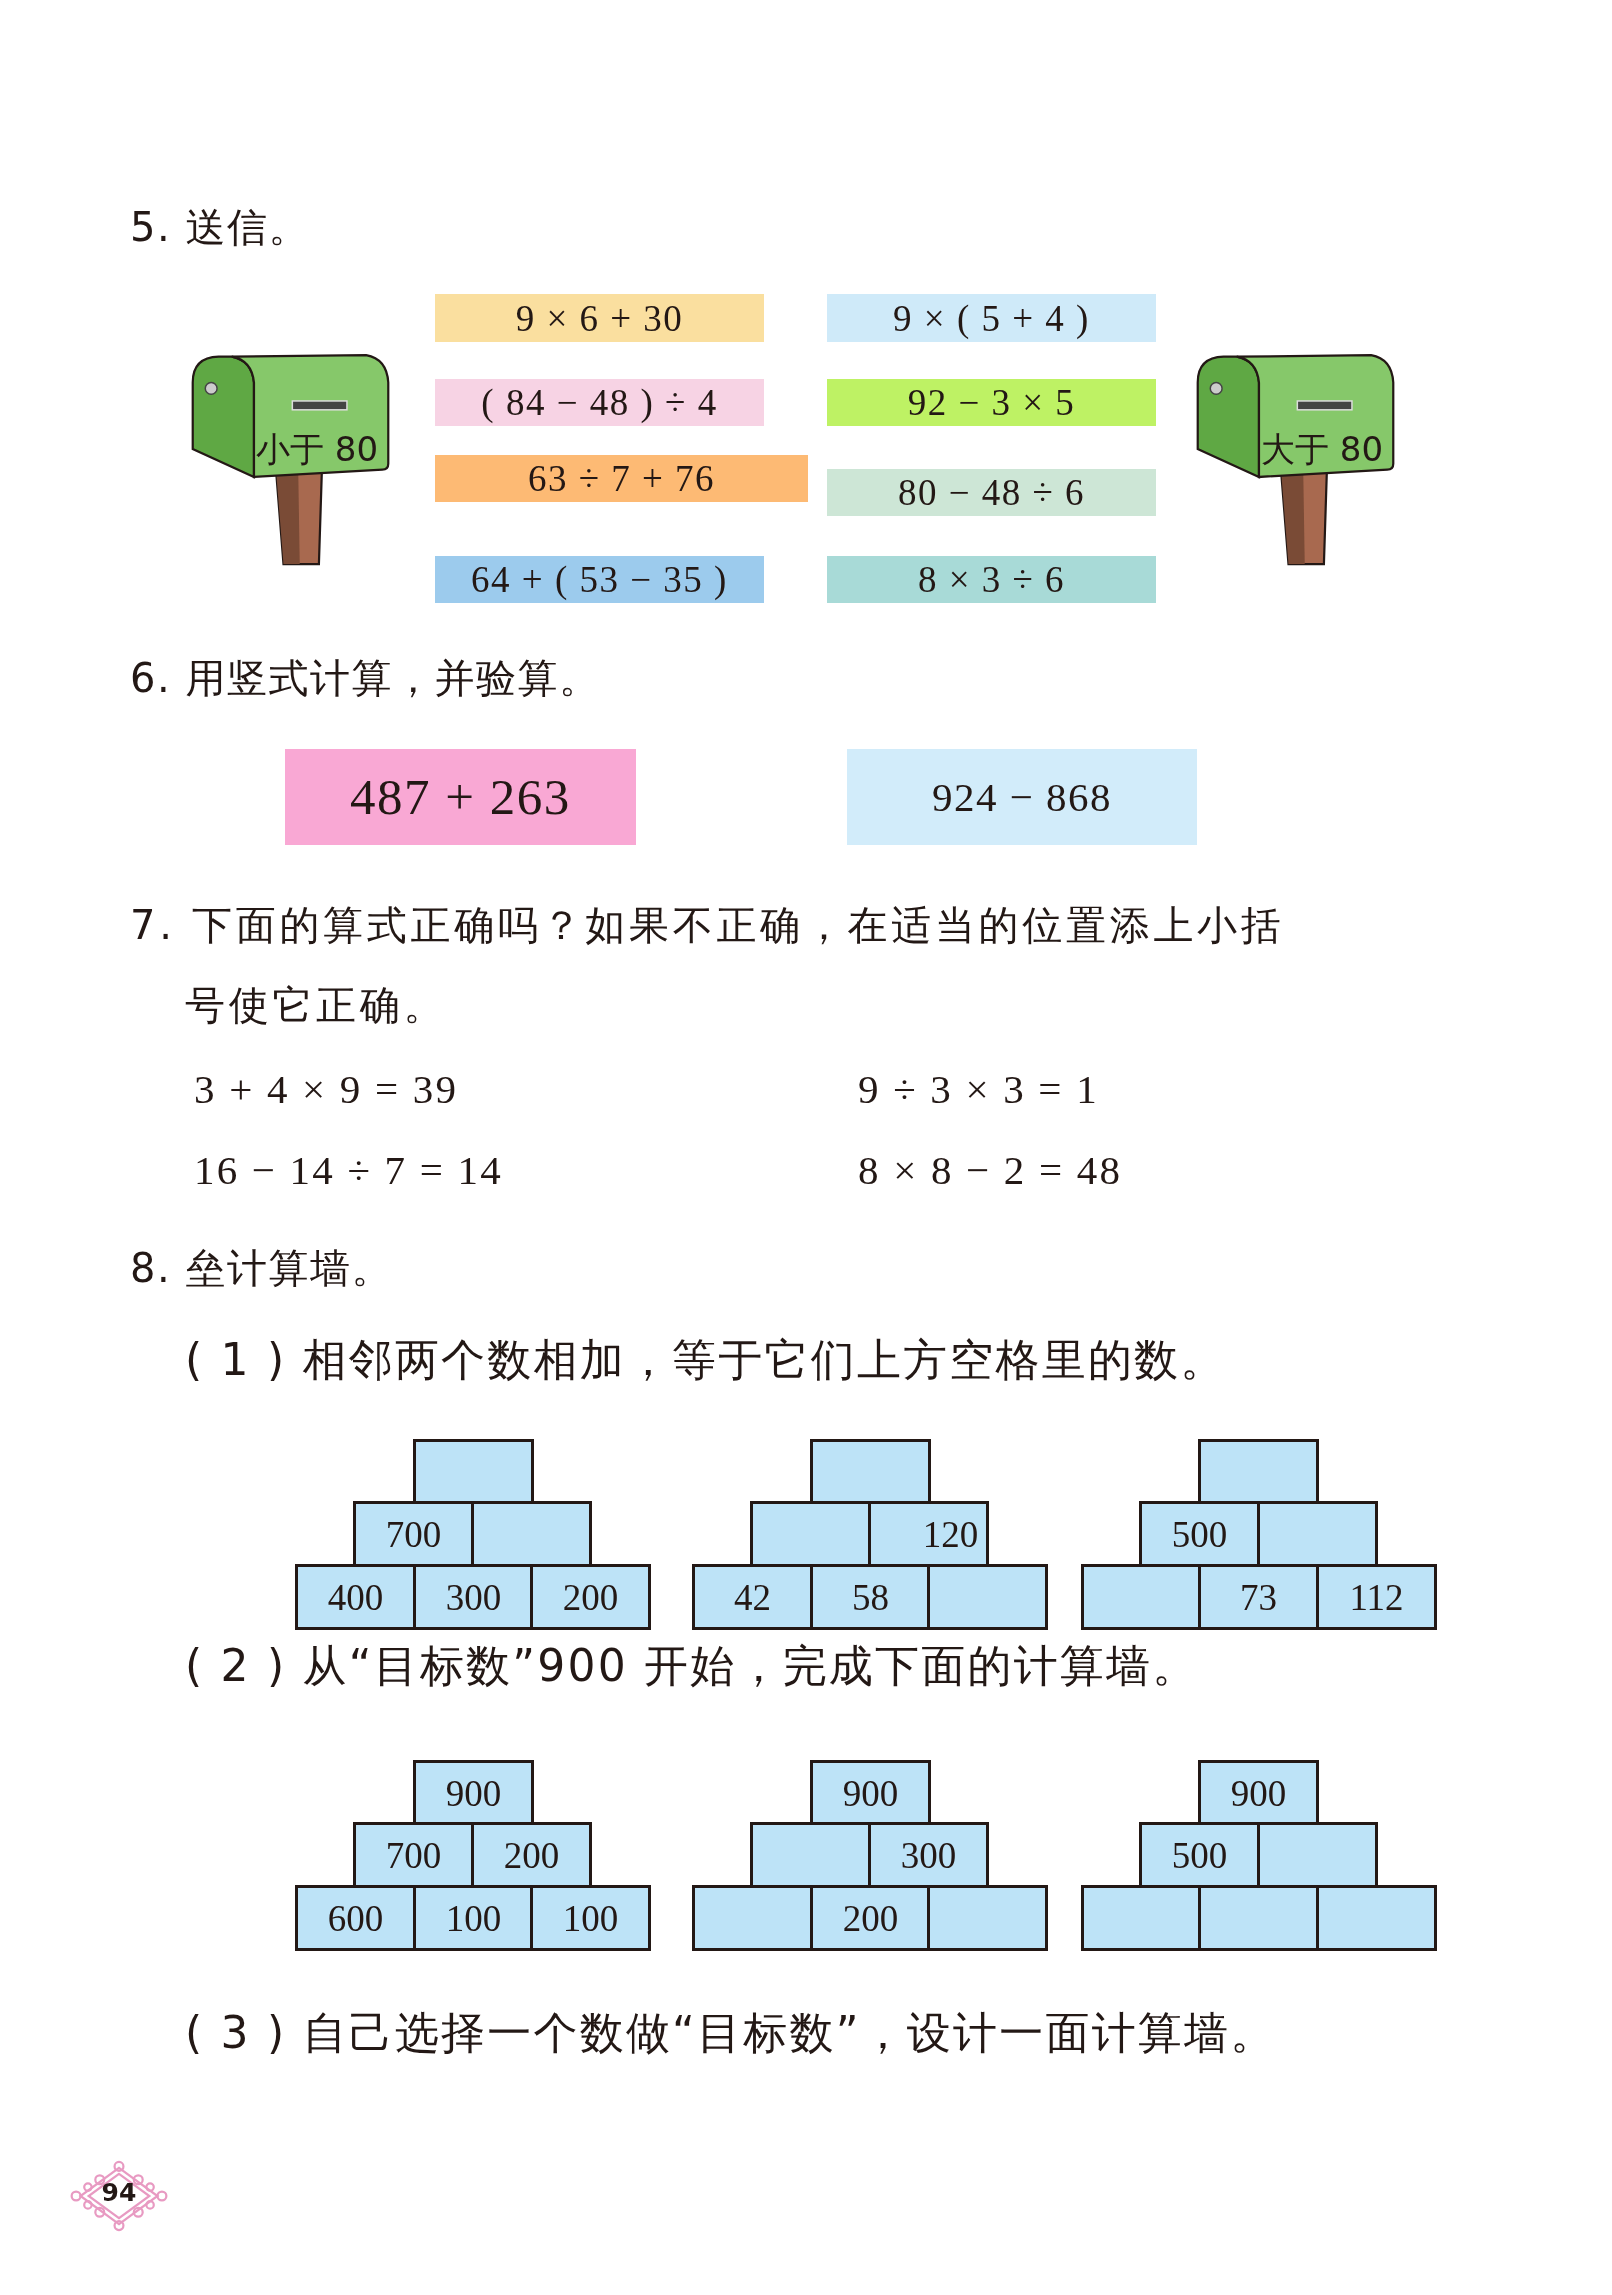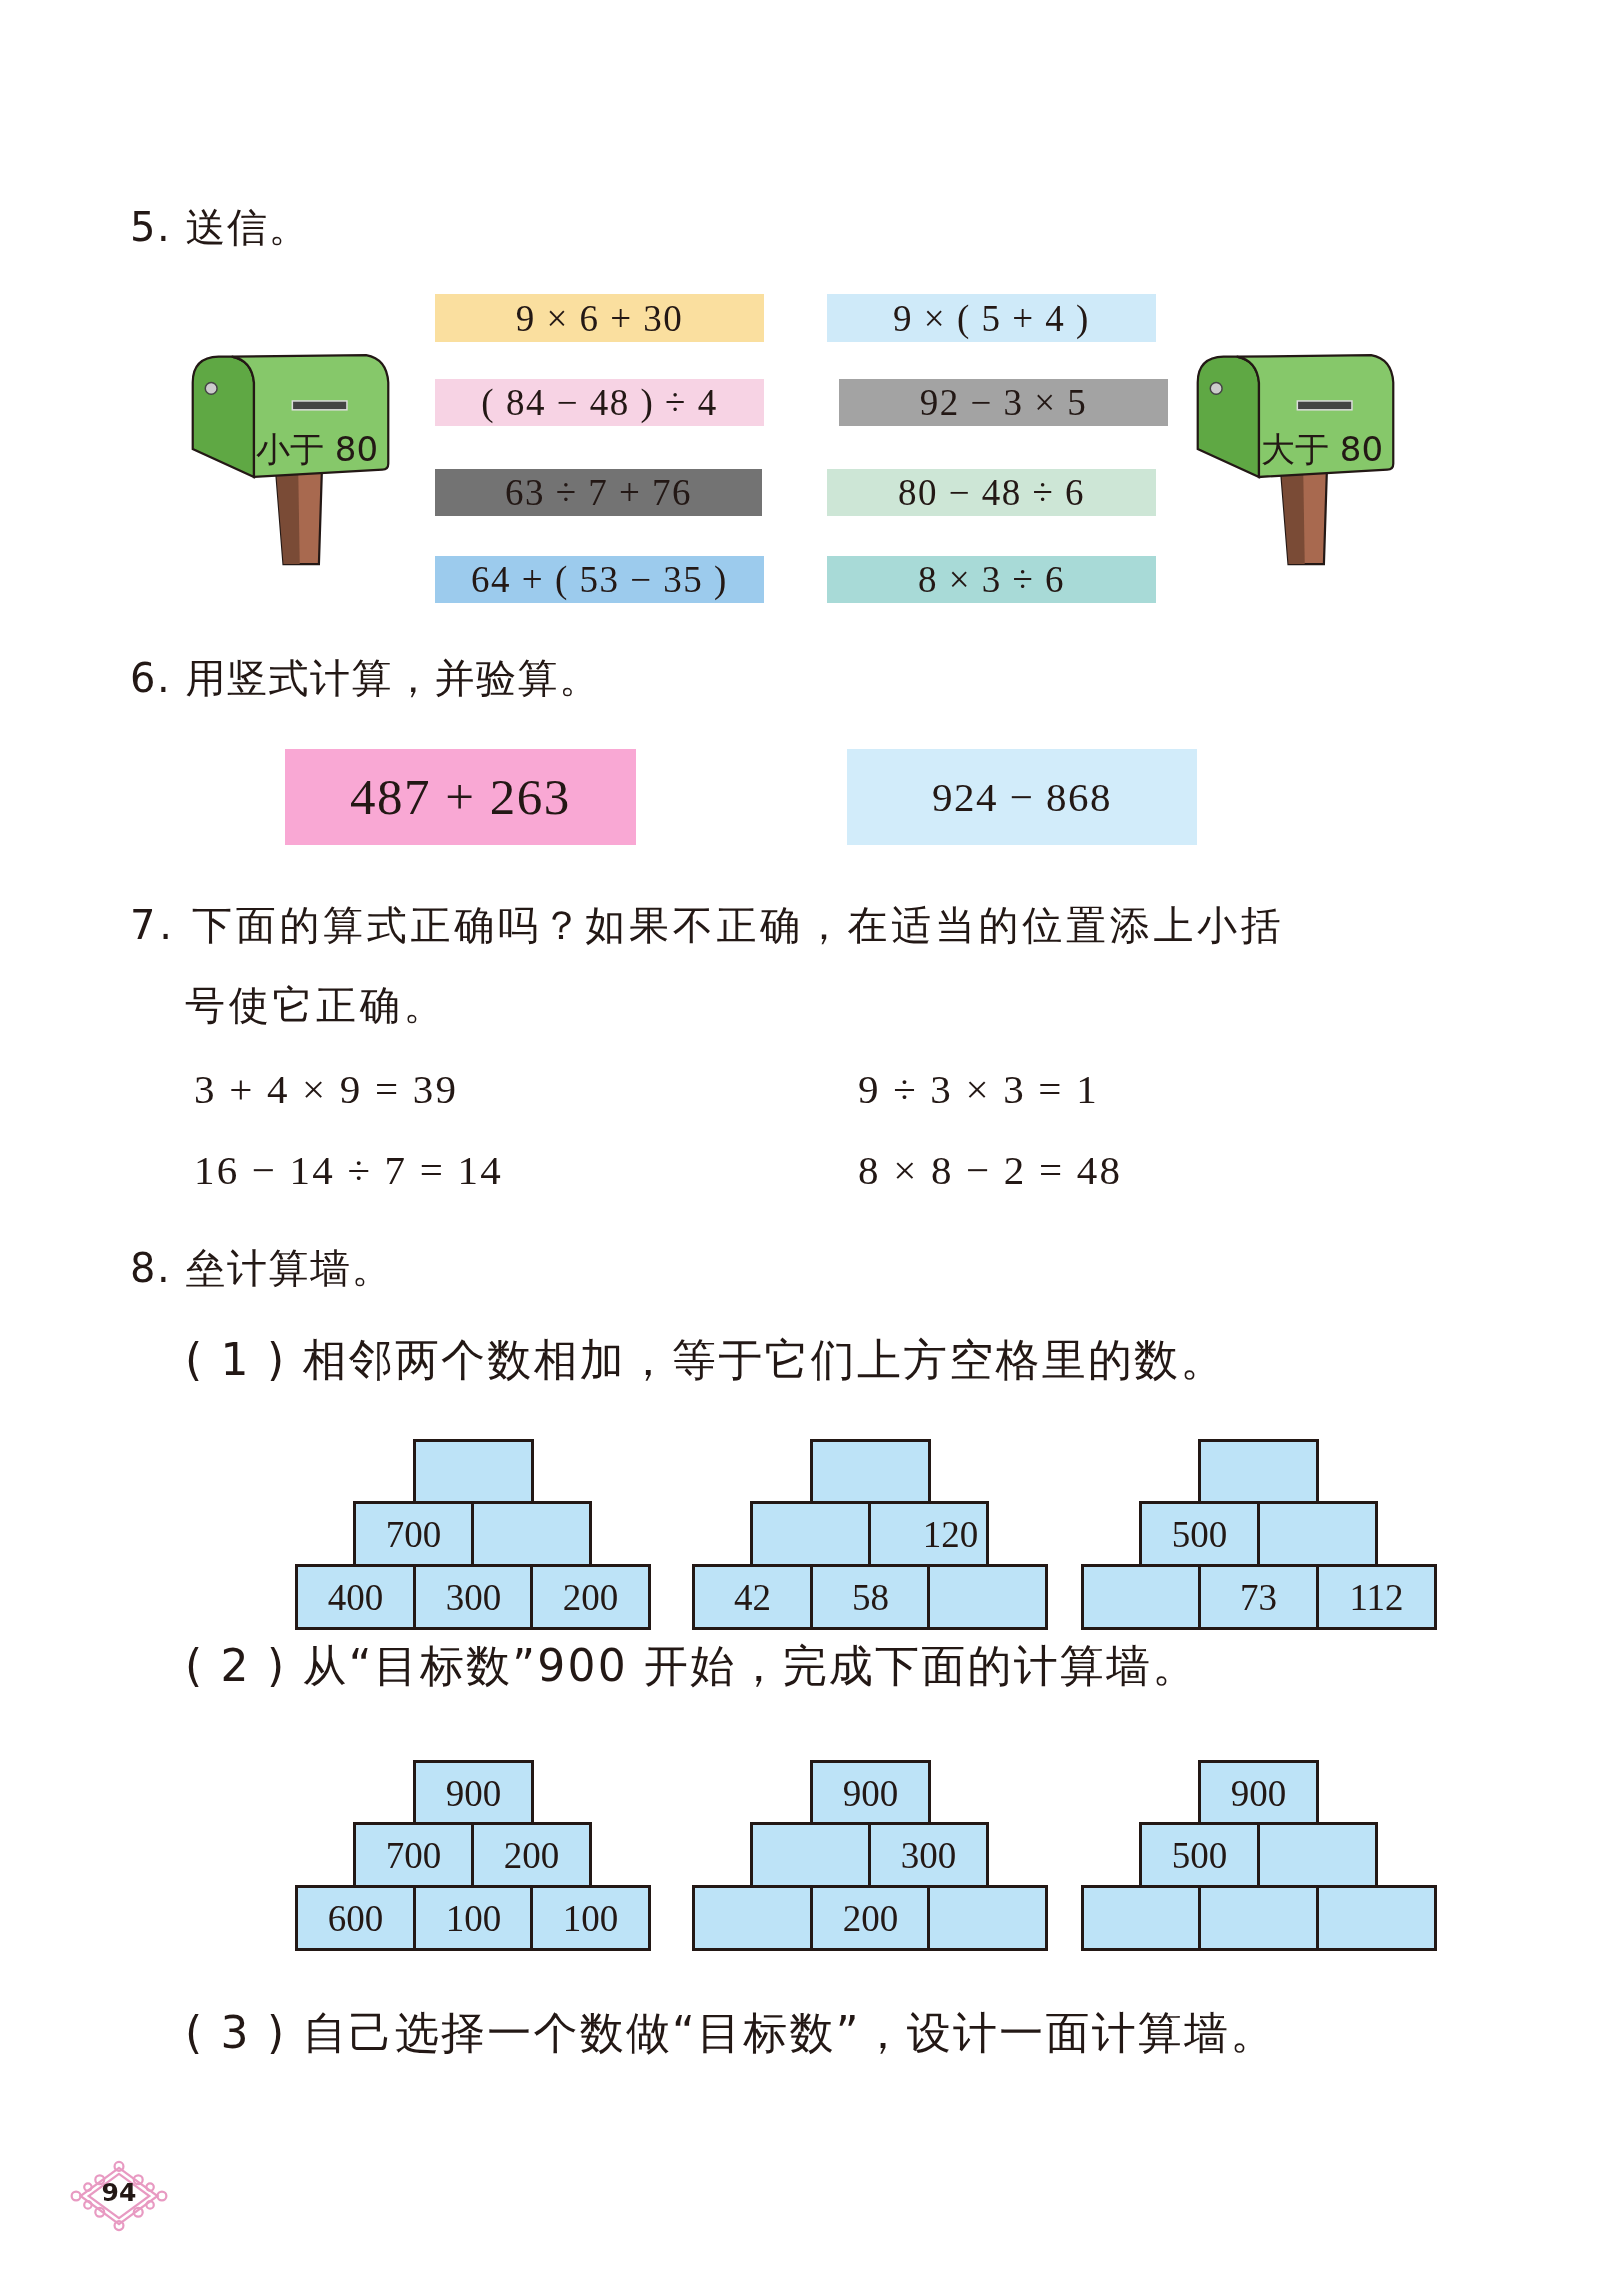--- a/index.html
+++ b/index.html
@@ -26,25 +26,25 @@
     <path d="M5 130 L5 40 Q5 6 40 5 L58 5 Q85 10 88 40 L88 168 Z" fill="#5fa844" stroke="#231815" stroke-width="3"></path>
     <path d="M58 5 L240 3 Q268 8 270 40 L270 150 Q270 158 262 158 L88 168 L88 40 Q85 10 58 5 Z" fill="#86c86a" stroke="#231815" stroke-width="3"></path>
     <circle cx="30" cy="48" r="8" fill="#ccc" stroke="#444" stroke-width="2"></circle>
     <rect x="140" y="65" width="74" height="12" fill="#444" stroke="#ddd" stroke-width="2"></rect>
   </svg>
   <div class="abs" style="left:67px; top:74px; width:133px; font-family:'DejaVu Sans','Liberation Sans',sans-serif; font-size:34px; white-space:nowrap;">小于 80</div>
 </div>
 
 <div class="abs expr-box" style="left:435px; top:294px; width:329px; height:48px; background:#fadf9f;">9 × 6 + 30</div>
 <div class="abs expr-box" style="left:435px; top:379px; width:329px; height:47px; background:#f7d3e4;">( 84 − 48 ) ÷ 4</div>
-<div class="abs expr-box" style="left:435px; top:469px; width:327px; height:47px; background:#737373;">63 ÷ 7 + 76</div>
+<div class="abs expr-box" style="left:435px; top:455px; width:373px; height:47px; background:#fdba74;">63 ÷ 7 + 76</div>
 <div class="abs expr-box" style="left:435px; top:556px; width:329px; height:47px; background:#9ccbed;">64 + ( 53 − 35 )</div>
 
 <div class="abs expr-box" style="left:827px; top:294px; width:329px; height:48px; background:#cfeaf9;">9 × ( 5 + 4 )</div>
-<div class="abs expr-box" style="left:827px; top:379px; width:329px; height:47px; background:#a3a3a3;margin-left:12px;">92 − 3 × 5</div>
+<div class="abs expr-box" style="left:827px; top:379px; width:329px; height:47px; background:#bef264;">92 − 3 × 5</div>
 <div class="abs expr-box" style="left:827px; top:469px; width:329px; height:47px; background:#cde6d6;">80 − 48 ÷ 6</div>
 <div class="abs expr-box" style="left:827px; top:556px; width:329px; height:47px; background:#a8dad7;">8 × 3 ÷ 6</div>
 
 <div class="mailbox" style="left:1194px; top:353px; width:203px; height:214px;">
   <svg width="203" height="214" viewBox="0 0 275 290">
     <path d="M118 160 L128 286 L176 286 L180 160 Z" fill="#a8694f" stroke="#231815" stroke-width="3"></path>
     <path d="M118 160 L128 286 L150 286 L148 160 Z" fill="#7a4b36"></path>
     <path d="M5 130 L5 40 Q5 6 40 5 L58 5 Q85 10 88 40 L88 168 Z" fill="#5fa844" stroke="#231815" stroke-width="3"></path>
     <path d="M58 5 L240 3 Q268 8 270 40 L270 150 Q270 158 262 158 L88 168 L88 40 Q85 10 58 5 Z" fill="#86c86a" stroke="#231815" stroke-width="3"></path>
     <circle cx="30" cy="48" r="8" fill="#ccc" stroke="#444" stroke-width="2"></circle>

